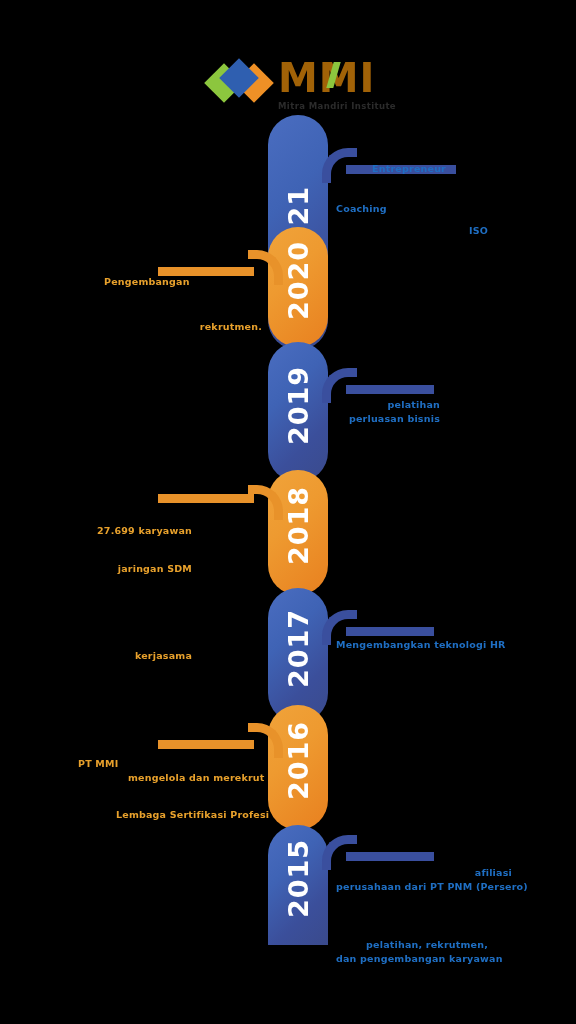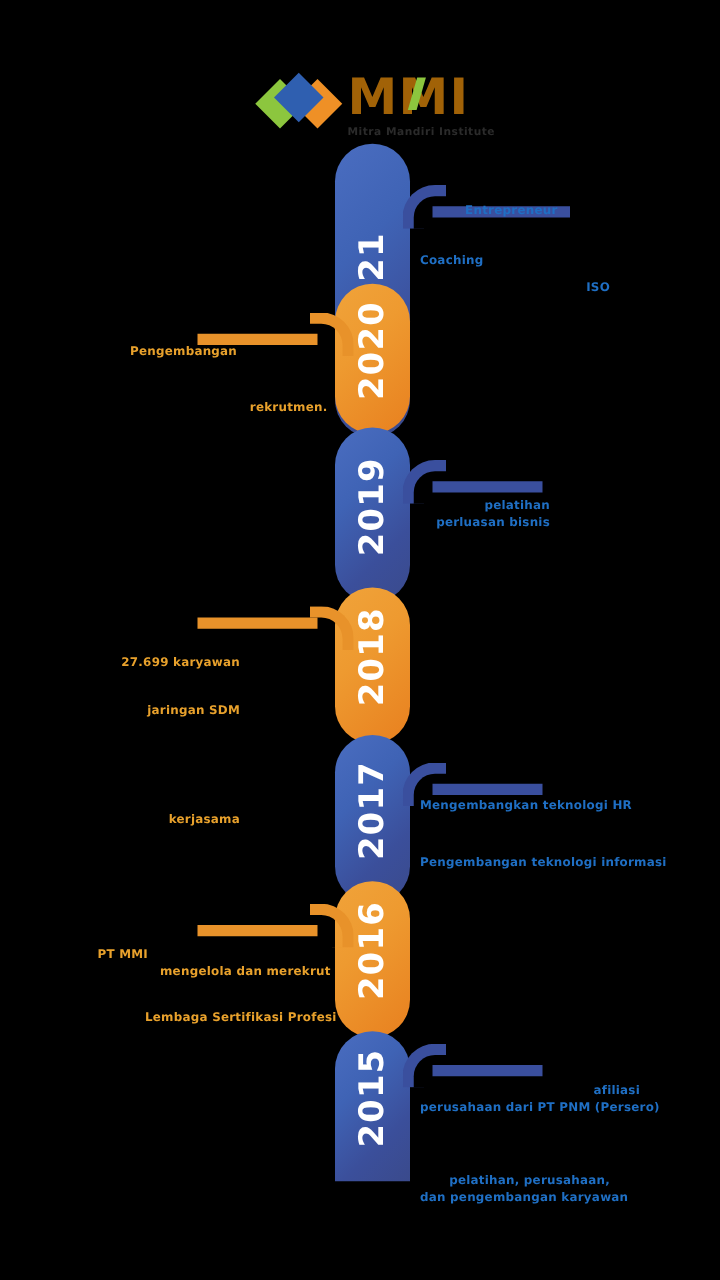--- a/index.html
+++ b/index.html
@@ -195,36 +195,35 @@
   <div class="caption cap-orange align-right" style="left:72px; top:560px; width:120px;">jaringan SDM</div>
   <div class="caption cap-orange align-right" style="left:72px; top:610px; width:120px;margin-top:37px;">kerjasama</div>
 
   <div class="segment seg-blue" style="top:588px; height:135px;">
     <div class="year-label">2017</div>
   </div>
   <div class="conn-elbow elbow-right" style="left:322px; top:610px;"></div>
   <div class="connector conn-blue" style="left:346px; top:627px; width:88px;"></div>
 
   <div class="caption cap-blue align-left" style="left:336px; top:636px; width:220px;">Mengembangkan teknologi HR</div>
-  <div class="caption cap-blue align-left" style="left:336px; top:682px; width:240px;">Pengembangan teknologi informasi</div>
 
   <div class="segment seg-orange" style="top:705px; height:125px;">
     <div class="year-label">2016</div>
   </div>
   <div class="conn-elbow elbow-left" style="left:248px; top:723px;"></div>
   <div class="connector conn-orange" style="left:158px; top:740px; width:96px;"></div>
 
   <div class="caption cap-orange align-left" style="left:78px; top:755px; width:120px;">PT MMI</div>
   <div class="caption cap-orange align-left" style="left:128px; top:769px; width:180px;">mengelola dan merekrut</div>
   <div class="caption cap-orange align-left" style="left:116px; top:806px; width:200px;">Lembaga Sertifikasi Profesi</div>
 
   <div class="segment seg-blue flat-bottom" style="top:825px; height:120px;">
     <div class="year-label">2015</div>
   </div>
   <div class="conn-elbow elbow-right" style="left:322px; top:835px;"></div>
   <div class="connector conn-blue" style="left:346px; top:852px; width:88px;"></div>
 
   <div class="caption cap-blue align-right" style="left:400px; top:864px; width:112px;">afiliasi</div>
   <div class="caption cap-blue align-left" style="left:336px; top:878px; width:240px;">perusahaan dari PT PNM (Persero)</div>
-  <div class="caption cap-blue align-right" style="left:336px; top:936px; width:152px;">pelatihan, perusahaan,</div>
+  <div class="caption cap-blue align-right" style="left:336px; top:936px; width:152px;">pelatihan, rekrutmen,</div>
   <div class="caption cap-blue align-left" style="left:336px; top:950px; width:220px;">dan pengembangan karyawan</div>
 
 </div>
 
 </body></html>

